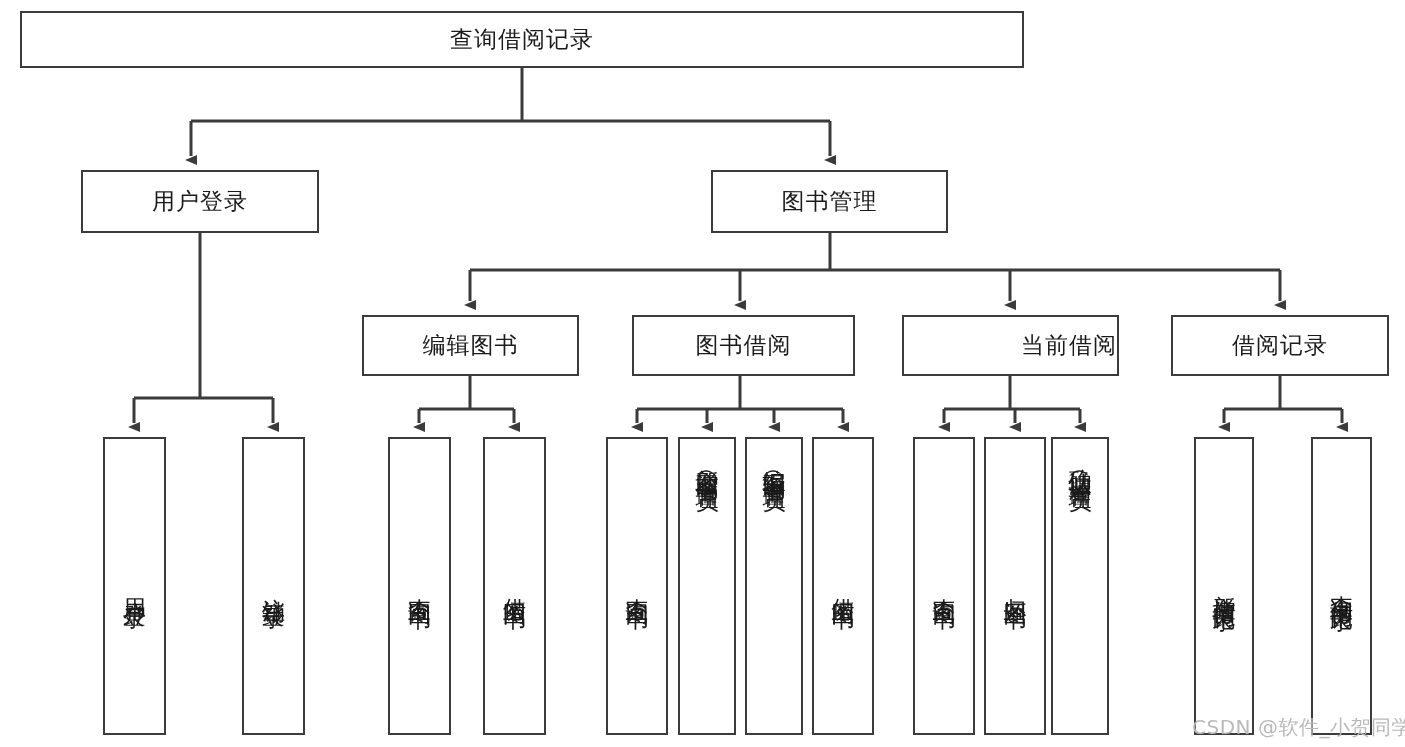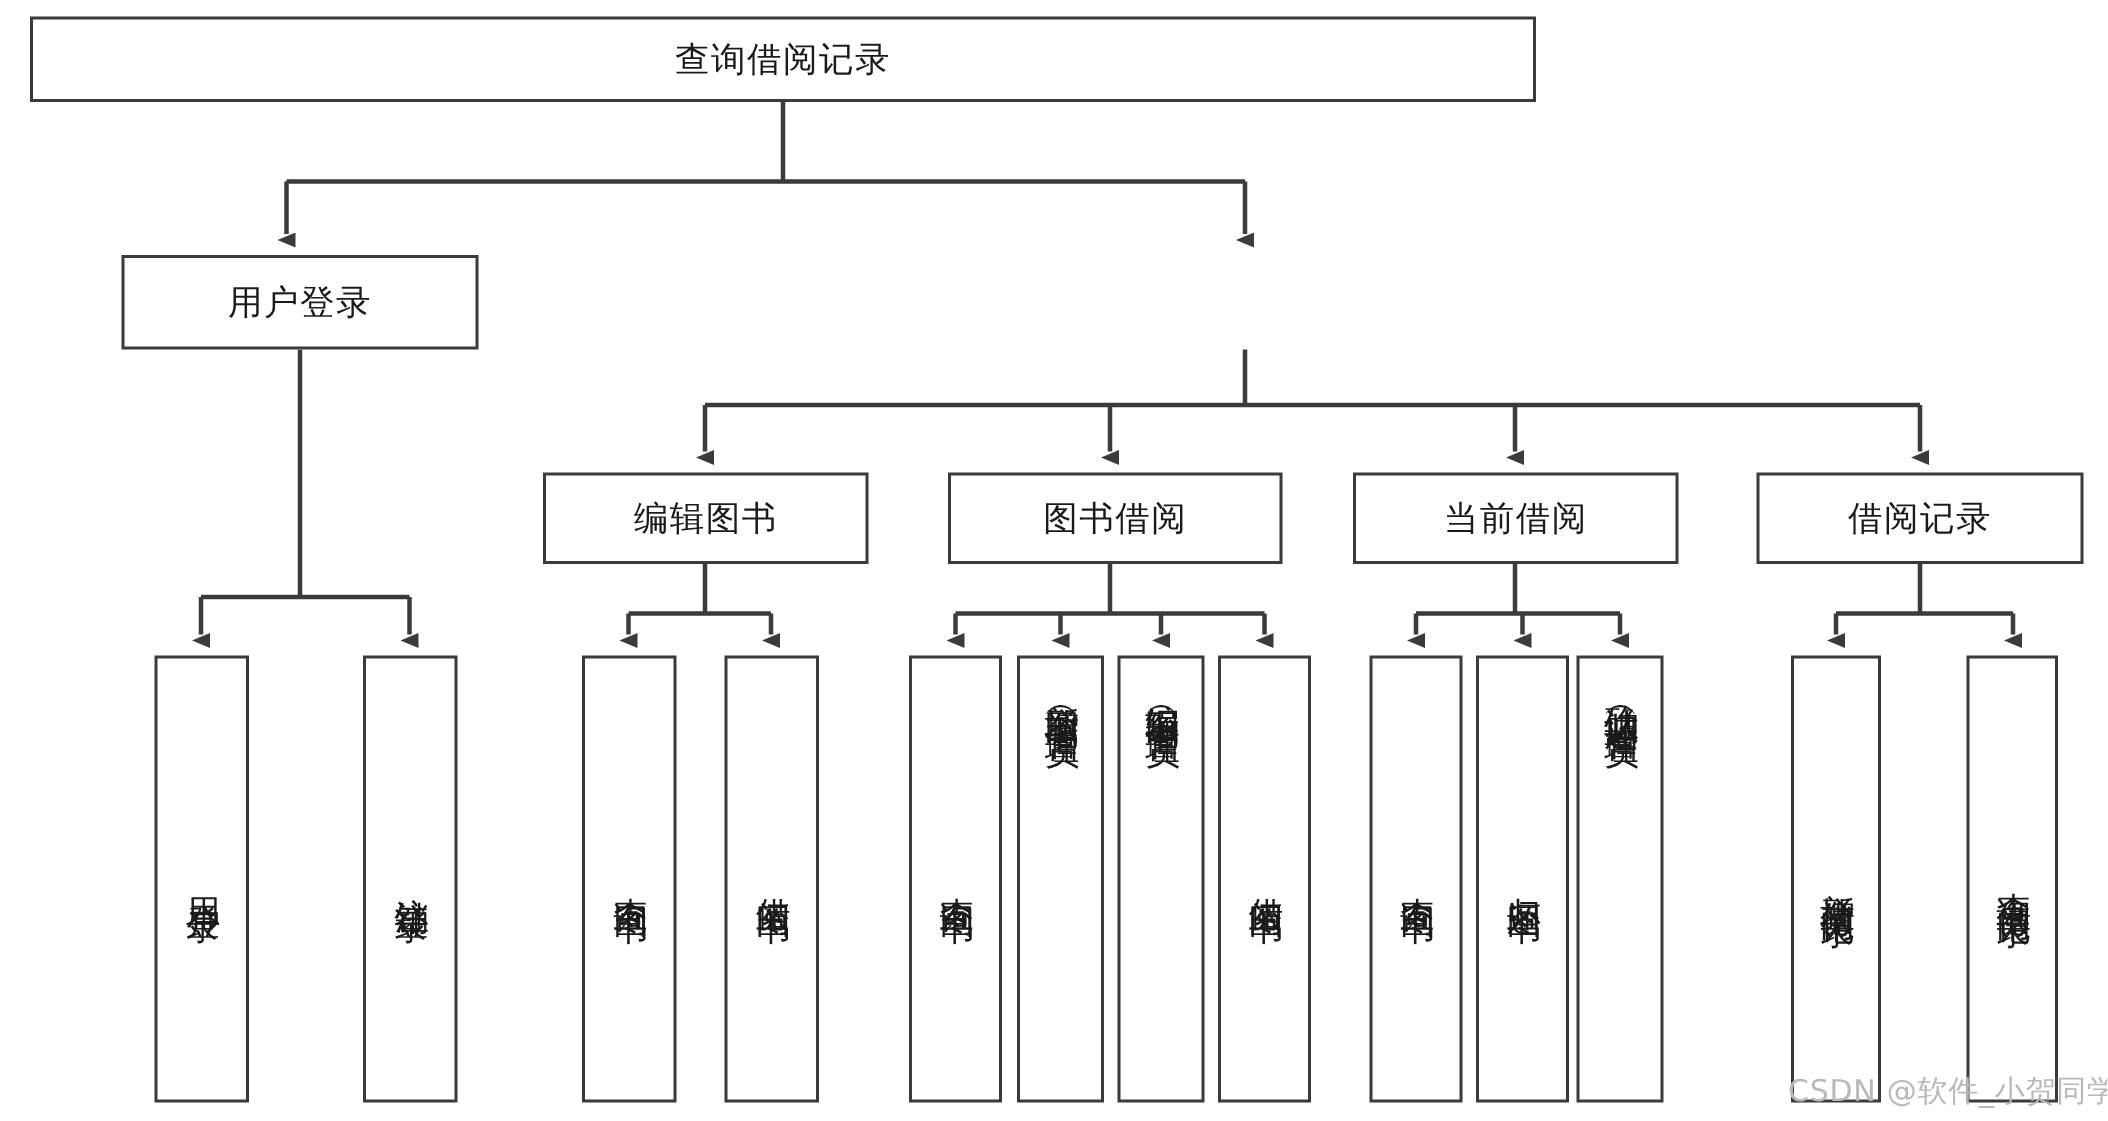--- a/index.html
+++ b/index.html
@@ -120,28 +120,31 @@
     </g>
   </svg>
 
   <div class="node h" style="left:20px;top:11px;width:1004px;height:57px;">
     <span>查询借阅记录</span>
   </div>
 
   <div class="node h" style="left:81px;top:170px;width:238px;height:63px;">
     <span>用户登录</span>
   </div>
+  <div class="node h" style="left:711px;top:170px;width:237px;height:63px;">
+    <span>图书管理</span>
+  </div>
 
   <div class="node h" style="left:362px;top:315px;width:217px;height:61px;">
     <span>编辑图书</span>
   </div>
   <div class="node h" style="left:632px;top:315px;width:223px;height:61px;">
     <span>图书借阅</span>
   </div>
-  <div class="node h" style="left:902px;top:315px;width:217px;height:61px;">
+  <div class="node h" style="left:902px;top:315px;width:217px;height:61px;justify-content:flex-end;">
     <span>当前借阅</span>
   </div>
   <div class="node h" style="left:1171px;top:315px;width:218px;height:61px;justify-content:center;">
     <span>借阅记录</span>
   </div>
 
   <div class="node v center" style="left:103px;top:437px;width:63px;height:298px;">
     <span class="vlabel">用户登录</span>
   </div>
   <div class="node v center" style="left:242px;top:437px;width:63px;height:298px;">

